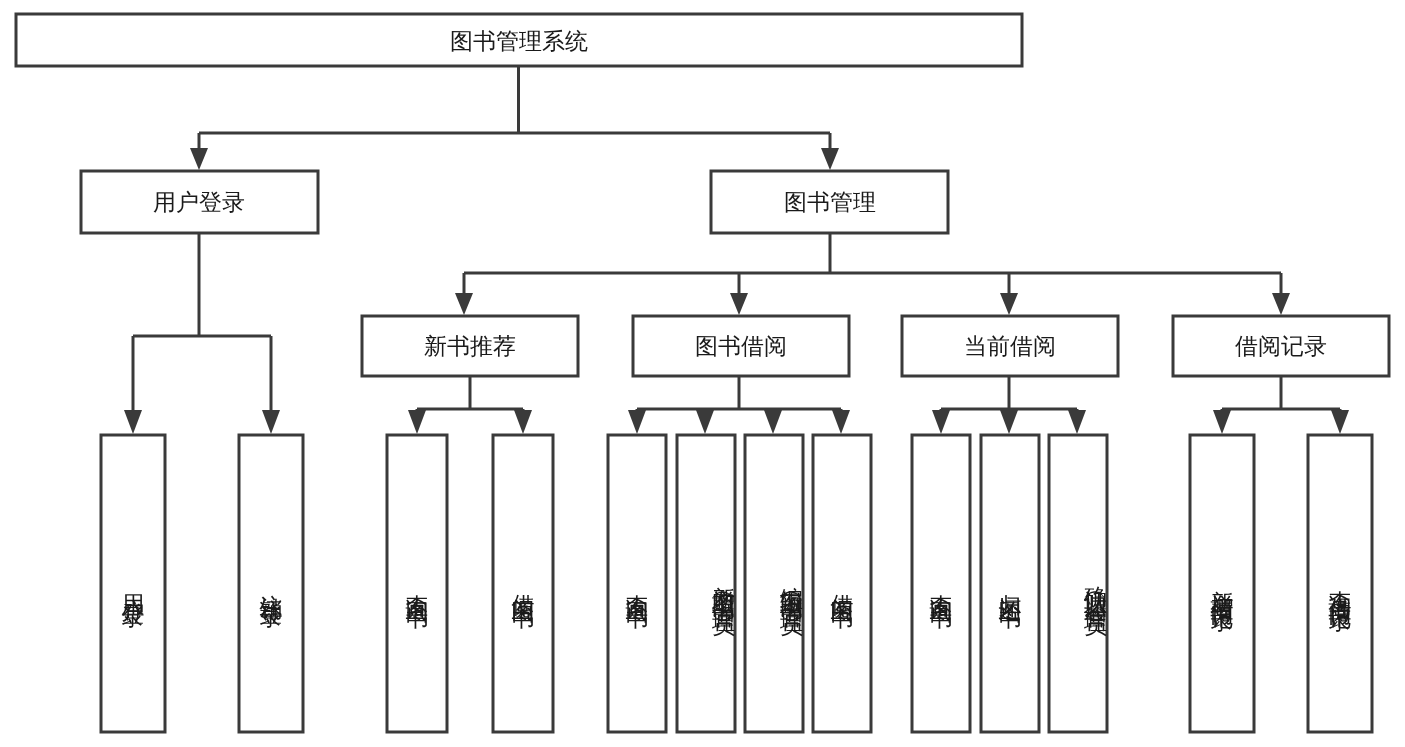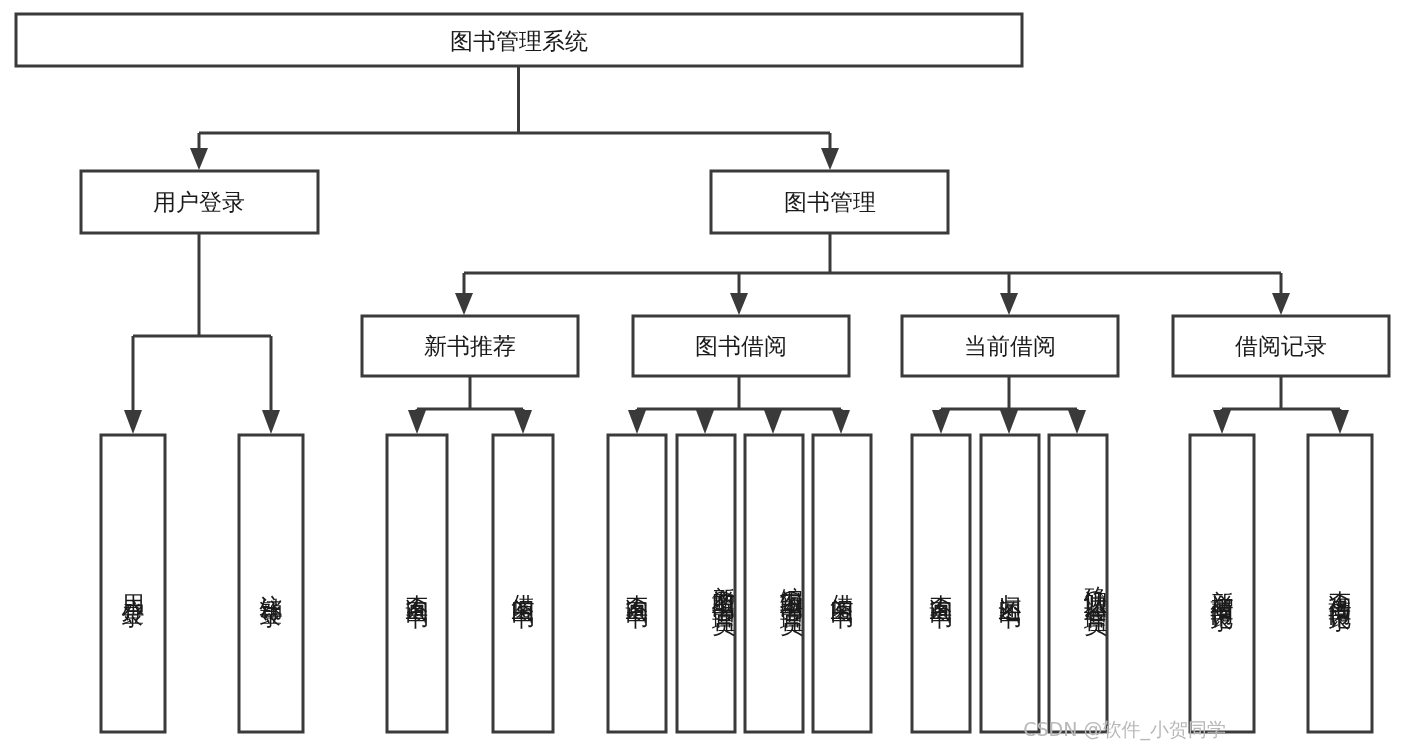--- a/index.html
+++ b/index.html
@@ -207,15 +207,14 @@
   <div class="vlabel" style="left:745px; top:440px; width:58px; height:292px; display:flex; align-items:flex-start; justify-content:center;">编辑图书（管理员）</div>
   <div class="vlabel" style="left:813px; top:435px; width:58px; height:297px; display:flex; align-items:center; justify-content:center;">借阅图书</div>
 
   <div class="vlabel" style="left:912px; top:435px; width:58px; height:297px; display:flex; align-items:center; justify-content:center;">查询图书</div>
   <div class="vlabel" style="left:981px; top:435px; width:58px; height:297px; display:flex; align-items:center; justify-content:center;">归还图书</div>
   <div class="vlabel" style="left:1049px; top:440px; width:58px; height:292px; display:flex; align-items:flex-start; justify-content:center;">确认归还（管理员）</div>
 
   <div class="vlabel" style="left:1190px; top:435px; width:64px; height:297px; display:flex; align-items:center; justify-content:center;">新增借阅记录</div>
   <div class="vlabel" style="left:1308px; top:435px; width:64px; height:297px; display:flex; align-items:center; justify-content:center;">查询借阅记录</div>
 
-  <div class="watermark">CSDN @软件_小贺同学</div>
 
 </div>
 
 </body></html>

